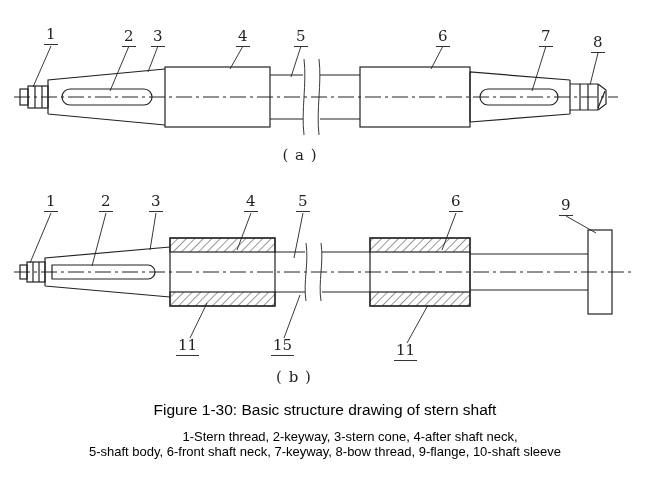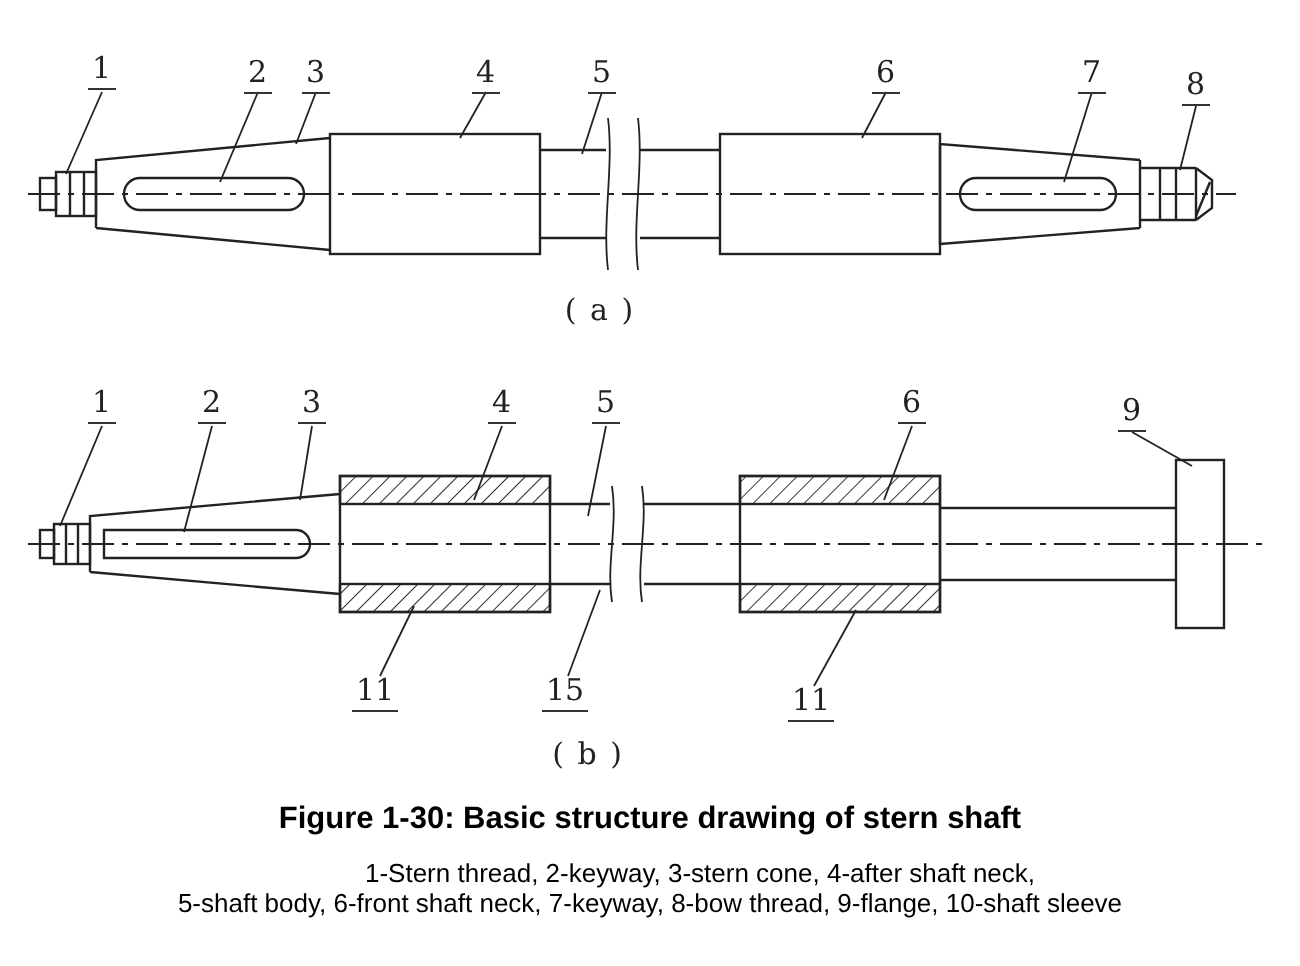--- a/index.html
+++ b/index.html
@@ -28,21 +28,21 @@
     text-align:center;
     font-family:"DejaVu Serif",serif;
     font-size:15px;
     letter-spacing:1px;
     color:#222;
   }
   .figure-caption{
     position:absolute;
     left:0;top:401px;width:650px;
     text-align:center;
-    font-weight:bold;
+    font-weight:normal;
     font-size:15.5px;
     color:#000;
   }
   .legend-line{
     position:absolute;
     left:0;width:650px;
     text-align:center;
     font-size:13px;
     color:#000;
   }

